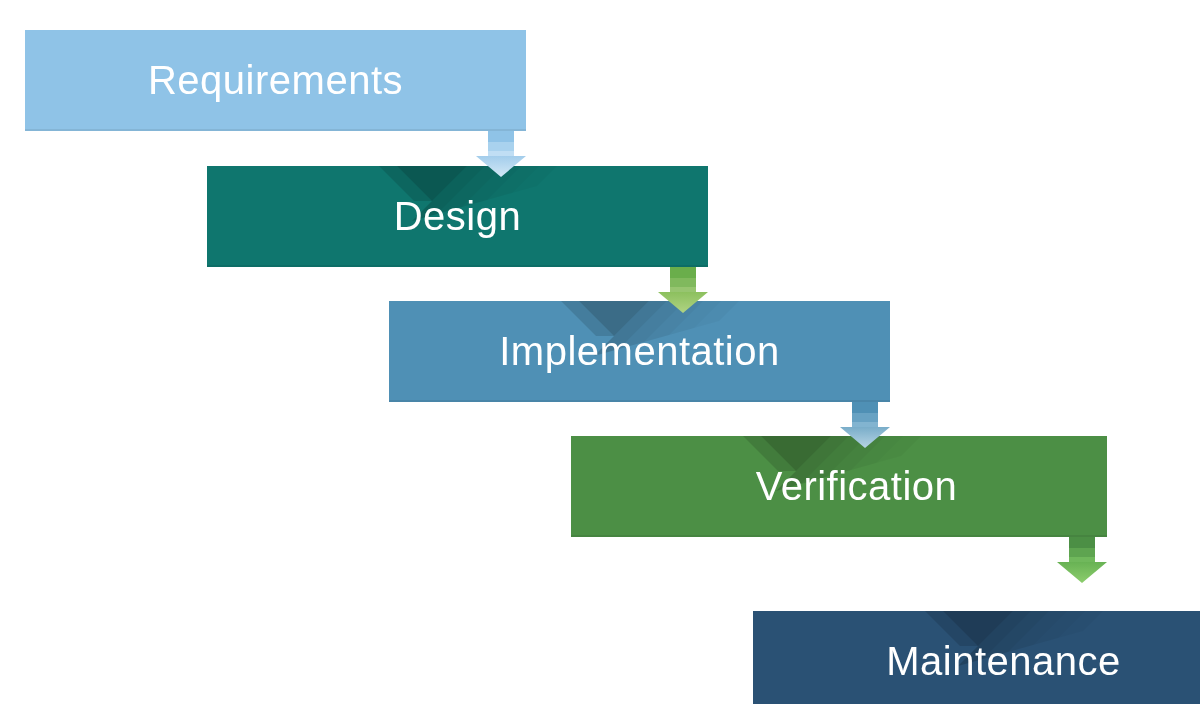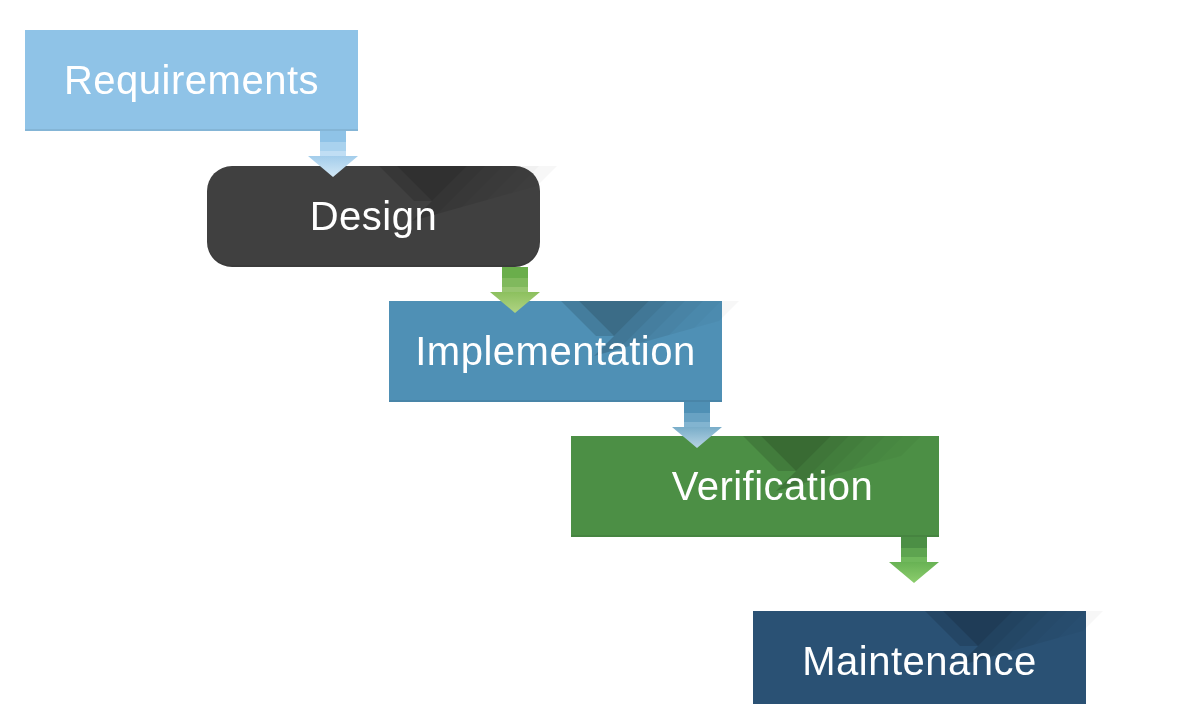--- a/index.html
+++ b/index.html
@@ -10,21 +10,21 @@
     font-family: "Liberation Sans", "DejaVu Sans", sans-serif;
     overflow: hidden;
   }
   .canvas {
     position: relative;
     width: 1200px; height: 704px;
     background: #ffffff;
   }
   .stage {
     position: absolute;
-    width: 333px; height: 101px;
+    width: 501px; height: 101px;
     display: flex; align-items: center; justify-content: center;
     box-shadow: inset 0 -2px 0 rgba(0,0,0,0.07);
   }
   
   .pos0 { left: 25px;  top: 30px;  z-index: 50; }
   .pos1 { left: 207px; top: 166px; z-index: 40; }
   .pos2 { left: 389px; top: 301px; z-index: 30; }
   .pos3 { left: 571px; top: 436px; z-index: 20; padding-left: 35px; }
   .pos4 { left: 753px; top: 571px; z-index: 10; margin-top: 40px; }
 
@@ -69,21 +69,21 @@
 <div class="canvas">
 
   <div class="stage pos0" style="background: rgb(143, 195, 231);">
     <span class="stage-label">Requirements</span>
     <div class="arrow">
       <div class="stem" style="background: linear-gradient(rgb(143, 195, 231) 0px, rgb(143, 195, 231) 11px, rgb(169, 210, 238) 11px, rgb(169, 210, 238) 20px, rgb(192, 222, 244) 20px, rgb(192, 222, 244) 29px);"></div>
       <div class="head" style="background: linear-gradient(rgb(163, 205, 235), rgb(211, 232, 246));"></div>
     </div>
   </div>
 
-  <div class="stage pos1" style="background: #404040; border-radius: 25px;">
+  <div class="stage pos1" style="background: #0f766e;">
     <svg class="decor" width="415" height="101" viewBox="0 0 415 101">
       <polygon points="172,0 190,0 225,35 207,35" fill="#000" fill-opacity="0.13"></polygon>
       <polygon points="190,0 260,0 225,35" fill="#000" fill-opacity="0.25"></polygon>
       <polygon points="260,0 278,0 230,48 205,55" fill="#000" fill-opacity="0.17"></polygon>
       <polygon points="278,0 296,0 255,41 230,48" fill="#000" fill-opacity="0.12"></polygon>
       <polygon points="296,0 314,0 280,34 255,41" fill="#000" fill-opacity="0.085"></polygon>
       <polygon points="314,0 332,0 305,27 280,34" fill="#000" fill-opacity="0.055"></polygon>
       <polygon points="332,0 350,0 330,20 305,27" fill="#000" fill-opacity="0.03"></polygon>
     </svg>
     <span class="stage-label">Design</span>

